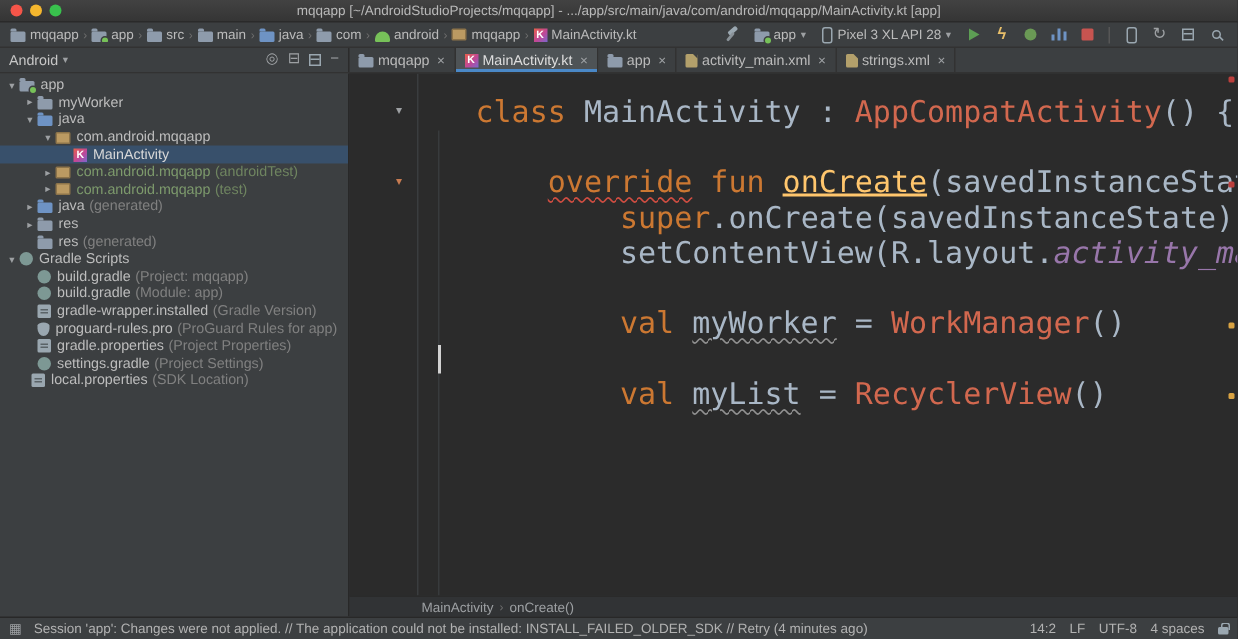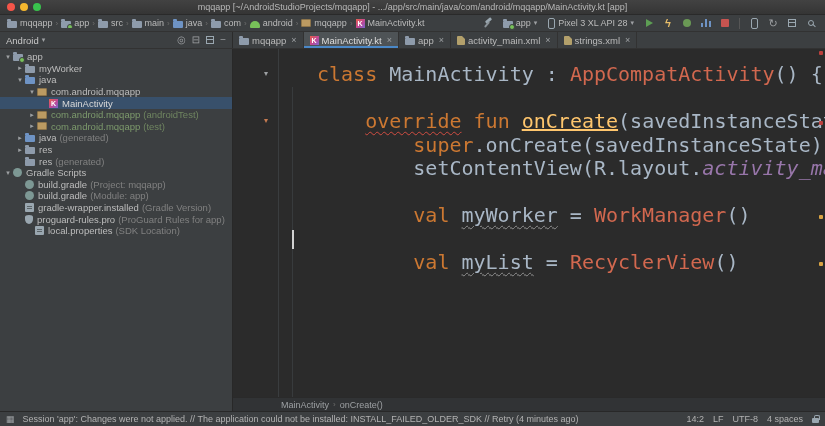--- a/index.html
+++ b/index.html
@@ -352,21 +352,33 @@
             <span class="ic ic-props"></span>
             <span class="tree-label">gradle-wrapper.installed</span>
             <span class="tree-suffix">(Gradle Version)</span>
           </div>
           <div class="tree-row" style="padding-left: 15px;">
             <span class="tree-arrow"></span>
             <span class="ic ic-shield"></span>
             <span class="tree-label">proguard-rules.pro</span>
             <span class="tree-suffix">(ProGuard Rules for app)</span>
           </div>
-          <div class="tree-row" style="padding-left: 25px;">
+          <div class="tree-row" style="padding-left: 15px;">
+            <span class="tree-arrow"></span>
+            <span class="ic ic-props"></span>
+            <span class="tree-label">gradle.properties</span>
+            <span class="tree-suffix">(Project Properties)</span>
+          </div>
+          <div class="tree-row" style="padding-left: 15px;">
+            <span class="tree-arrow"></span>
+            <span class="ic ic-gradle"></span>
+            <span class="tree-label">settings.gradle</span>
+            <span class="tree-suffix">(Project Settings)</span>
+          </div>
+          <div class="tree-row" style="padding-left: 11px;">
             <span class="tree-arrow"></span>
             <span class="ic ic-props"></span>
             <span class="tree-label">local.properties</span>
             <span class="tree-suffix">(SDK Location)</span>
           </div>
         </div>
     </div>
     <div class="editor-area">
       <div class="editor-pane">
         <div class="gutter">

